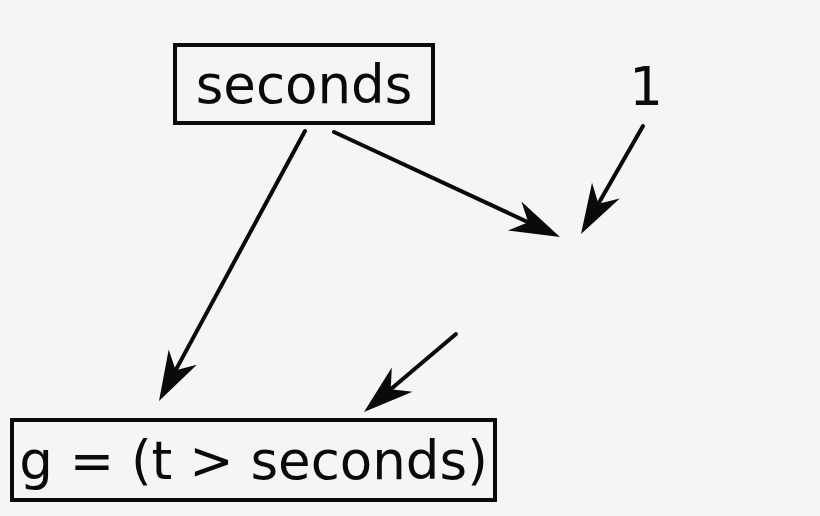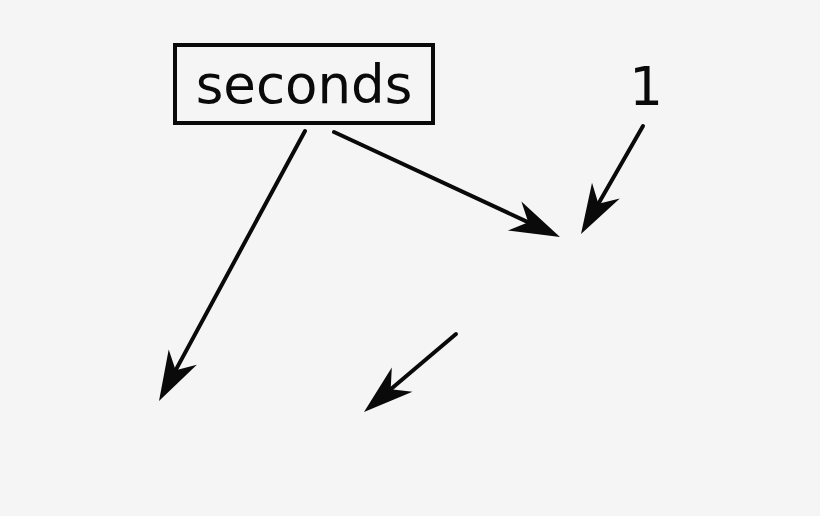--- a/index.html
+++ b/index.html
@@ -63,14 +63,17 @@
 
   <div class="node box" id="node-seconds">
     <span>seconds</span>
   </div>
 
   <div class="node" id="node-one">
     <span>1</span>
   </div>
 
 
+  <div class="node box" id="node-g">
+    <span>g = (t &gt; seconds)</span>
+  </div>
 
 </div>
 
 </body></html>

